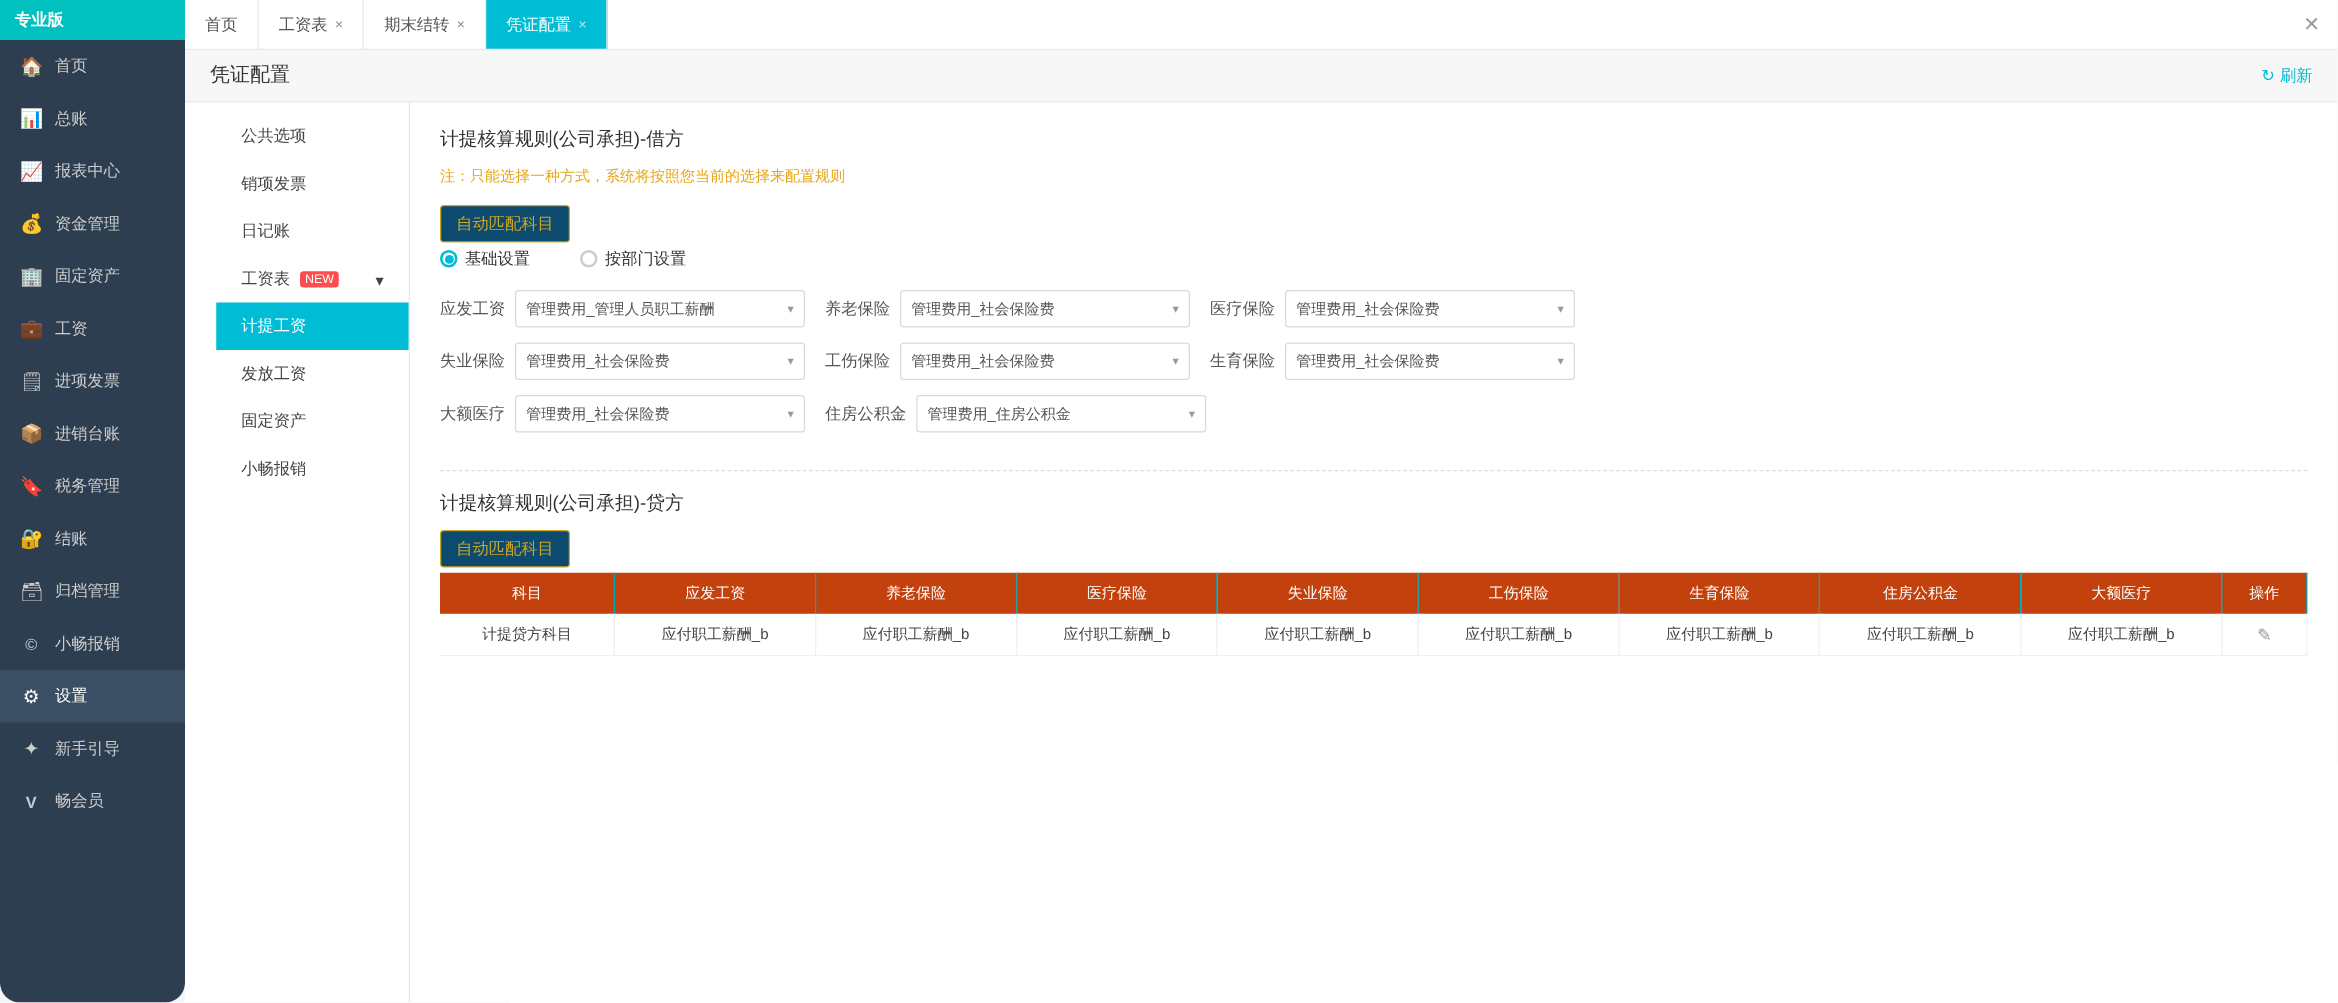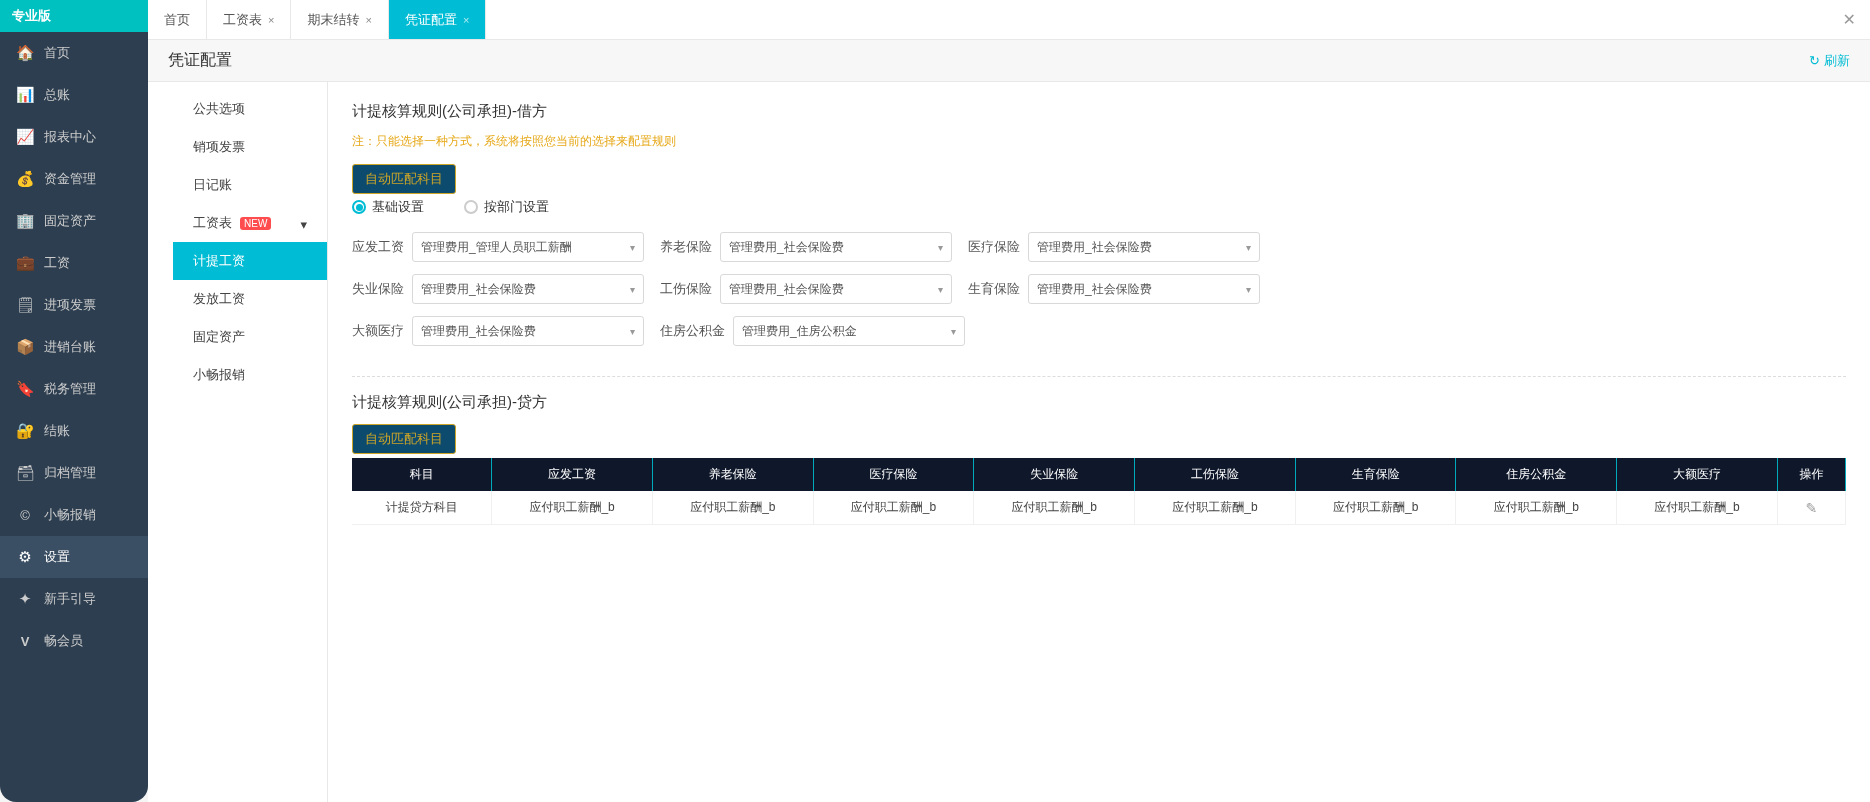--- a/index.html
+++ b/index.html
@@ -231,21 +231,21 @@
     
     .divider { border: none; border-top: 1px dashed #ddd; margin: 16px 0; }
 
     
     .data-table {
       width: 100%;
       border-collapse: collapse;
       font-size: 12px;
     }
     .data-table thead tr {
-      background: #0f172a;
+      background: #c2410c;
       color: white;
     }
     .data-table th {
       padding: 8px 10px;
       text-align: center;
       font-weight: normal;
       border-right: 1px solid #00aabb;
     }
     .data-table td {
       padding: 8px 10px;

